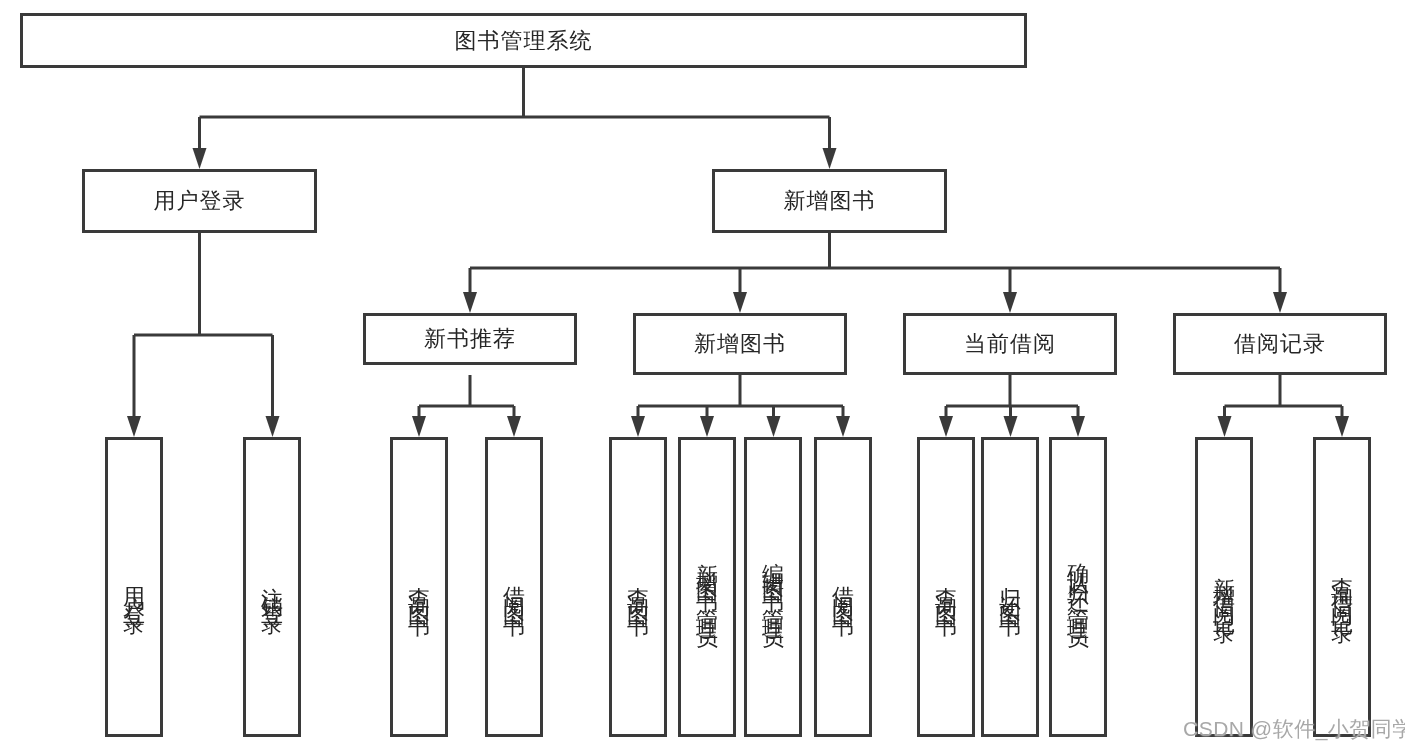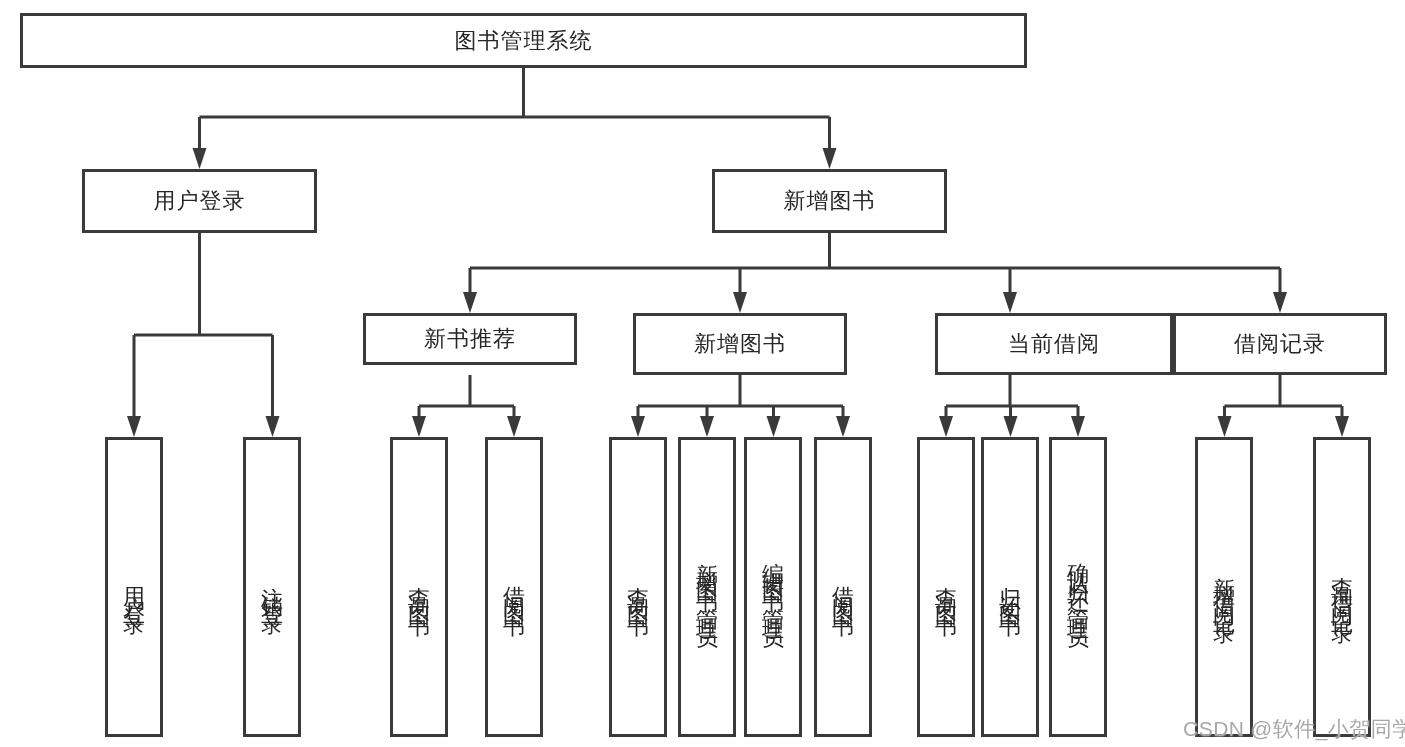--- a/index.html
+++ b/index.html
@@ -96,21 +96,21 @@
   <div class="box" style="left:712px;top:169px;width:235px;height:64px;">
     <span>新增图书</span>
   </div>
 
   <div class="box" style="left:363px;top:313px;width:214px;height:52px;">
     <span>新书推荐</span>
   </div>
   <div class="box" style="left:633px;top:313px;width:214px;height:62px;">
     <span>新增图书</span>
   </div>
-  <div class="box" style="left:903px;top:313px;width:238px;height:62px;margin-left:32px;">
+  <div class="box" style="left:903px;top:313px;width:214px;height:62px;">
     <span>当前借阅</span>
   </div>
   <div class="box" style="left:1173px;top:313px;width:214px;height:62px;">
     <span>借阅记录</span>
   </div>
 
   <div class="box vbox" style="left:105px;top:437px;width:58px;height:300px;">
     <span>用户登录</span>
   </div>
   <div class="box vbox" style="left:243px;top:437px;width:58px;height:300px;">

